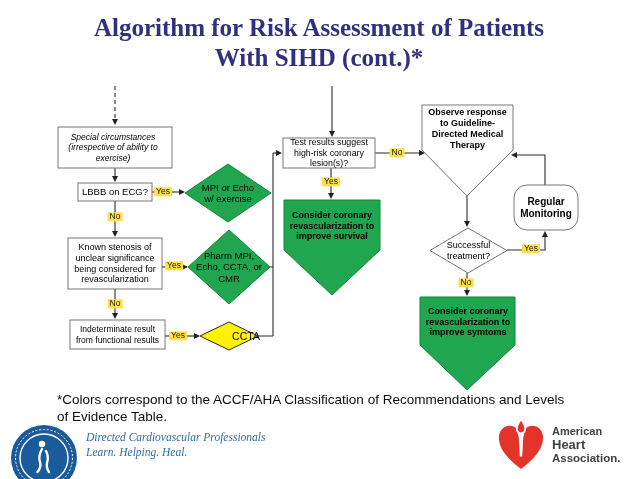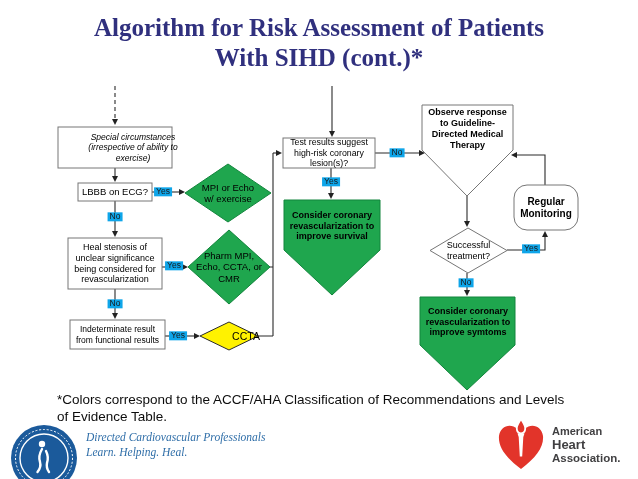--- a/index.html
+++ b/index.html
@@ -17,21 +17,21 @@
   .shape-green{fill:var(--green);stroke:#12853c;stroke-width:1;}
   .shape-yellow{fill:var(--yellow);stroke:#2b2b2b;stroke-width:1;}
   
   .nt{position:absolute;display:flex;align-items:center;justify-content:center;
       text-align:center;color:#000;white-space:pre;line-height:1.2;}
   .it{font-style:italic;font-size:8.5px;}
   .f85{font-size:8.5px;} .f88{font-size:8.8px;} .f9{font-size:9px;}
   .f95{font-size:9.5px;} .f10{font-size:10px;} .f105{font-size:10.5px;}
   .b{font-weight:bold;}
   .lbl{position:absolute;transform:translate(-50%,-50%);font-size:8.5px;color:#1a1a1a;
-       background:#0ea5e9;padding:0 2px;line-height:1.1;}
+       background:#fde047;padding:0 2px;line-height:1.1;}
   
   .footnote{position:absolute;left:57px;top:391px;width:560px;font-size:13.5px;
             color:#0d0d0d;line-height:17px;}
   
   .acc-tagline{position:absolute;left:86px;top:430px;color:var(--tagblue);
                font-family:"Liberation Serif",serif;font-style:italic;
                font-size:11.5px;line-height:15px;}
   .aha-text{position:absolute;left:552px;top:426px;color:var(--ahatext);font-weight:bold;}
   .aha-l1{font-size:11px;line-height:11px;}
   .aha-l2{font-size:13px;line-height:13px;margin-top:1px;}
@@ -86,25 +86,25 @@
       <polygon class="shape-white" points="468,228 507,250.5 468,273 430,250.5"></polygon>
 
       <polygon class="shape-green" points="284,200 380,200 380,250 332,295 284,250"></polygon>
       <polygon class="shape-white" points="422,105 513,105 513,150 467,196 422,150"></polygon>
       <polygon class="shape-green" points="420,297 515,297 515,345 467,390 420,345"></polygon>
 
       <rect class="shape-white" x="514" y="185" width="64" height="45" rx="13"></rect>
     </g>
   </svg>
 
-  <div class="nt it" style="left:58px;top:127px;width:110px;height:41px;margin-left:20px;">Special circumstances
+  <div class="nt it" style="left:58px;top:127px;width:110px;height:41px;">Special circumstances
 (irrespective of ability to
 exercise)</div>
   <div class="nt f95" style="left:78px;top:183px;width:74px;height:18px;">LBBB on ECG?</div>
-  <div class="nt f9" style="left:68px;top:238px;width:94px;height:51px;">Heal stenosis of
+  <div class="nt f9" style="left:68px;top:238px;width:94px;height:51px;">Known stenosis of
 unclear significance
 being considered for
 revascularization</div>
   <div class="nt f85" style="left:70px;top:320px;width:95px;height:29px;">Indeterminate result
 from functional results</div>
   <div class="nt f95" style="left:185px;top:164px;width:86px;height:58px;">MPI or Echo
 w/ exercise</div>
   <div class="nt f95" style="left:188px;top:230px;width:82px;height:74px;">Pharm MPI,
 Echo, CCTA, or
 CMR</div>

